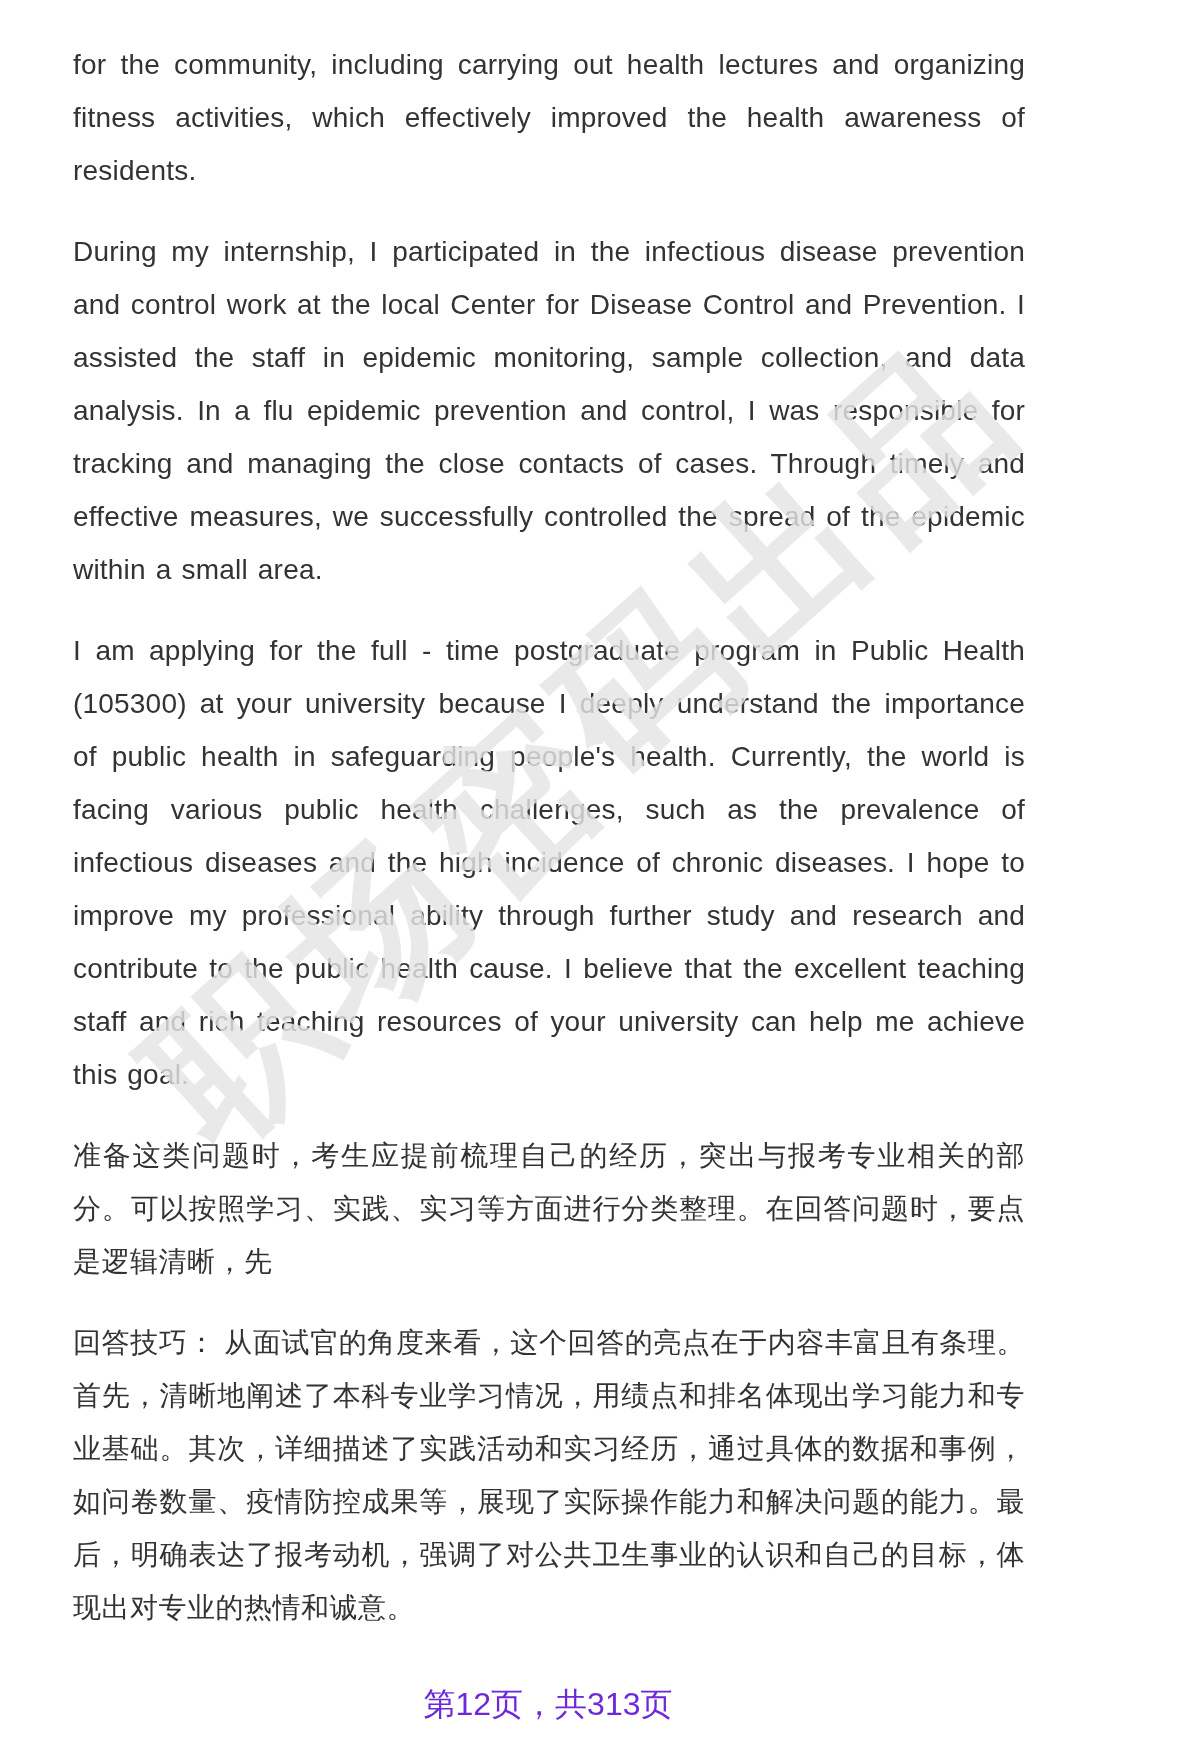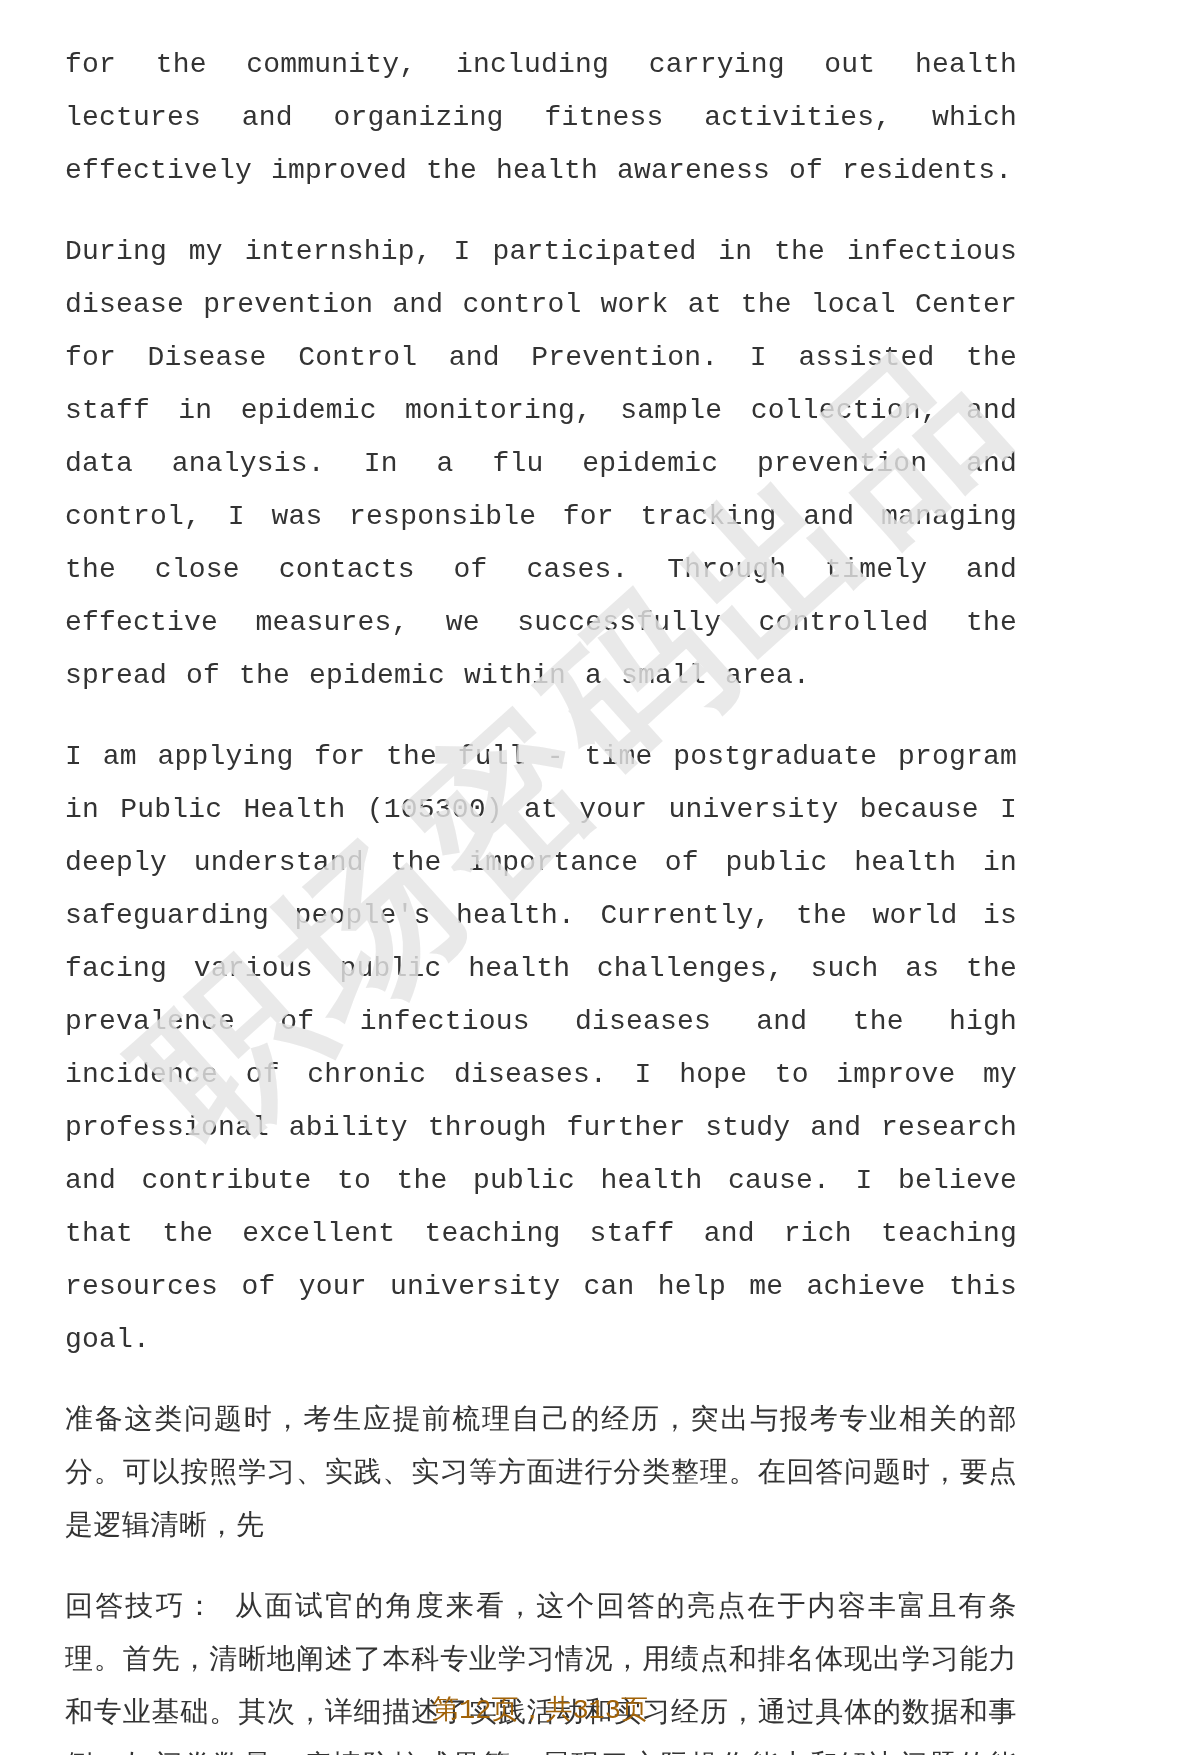--- a/index.html
+++ b/index.html
@@ -6,22 +6,23 @@
     margin: 0;
     padding: 0;
     background: #ffffff;
   }
   .page {
     position: relative;
     width: 1080px;
     height: 1755px;
     background: #ffffff;
     overflow: hidden;
-    font-family: Liberation Mono, monospace;
+    font-family: Liberation Sans, sans-serif;
     color: #333333;
+    margin-left: 8px;
   }
   .content {
     position: absolute;
     top: 38px;
     left: 65px;
     right: 63px;
     z-index: 1;
   }
   .para {
     font-size: 28px;
@@ -50,22 +51,22 @@
     z-index: 2;
     pointer-events: none;
     user-select: none;
   }
   .footer {
     position: absolute;
     left: 0;
     right: 0;
     bottom: 28px;
     text-align: center;
-    font-size: 27px;
-    color: #a16207;
+    font-size: 32px;
+    color: #6d28d9;
     z-index: 1;
   }
 </style>
 </head>
 <body>
 
 <div class="page">
 
   <div class="content">
     <p class="para en">for the community, including carrying out health lectures and organizing fitness activities, which effectively improved the health awareness of residents.</p>

